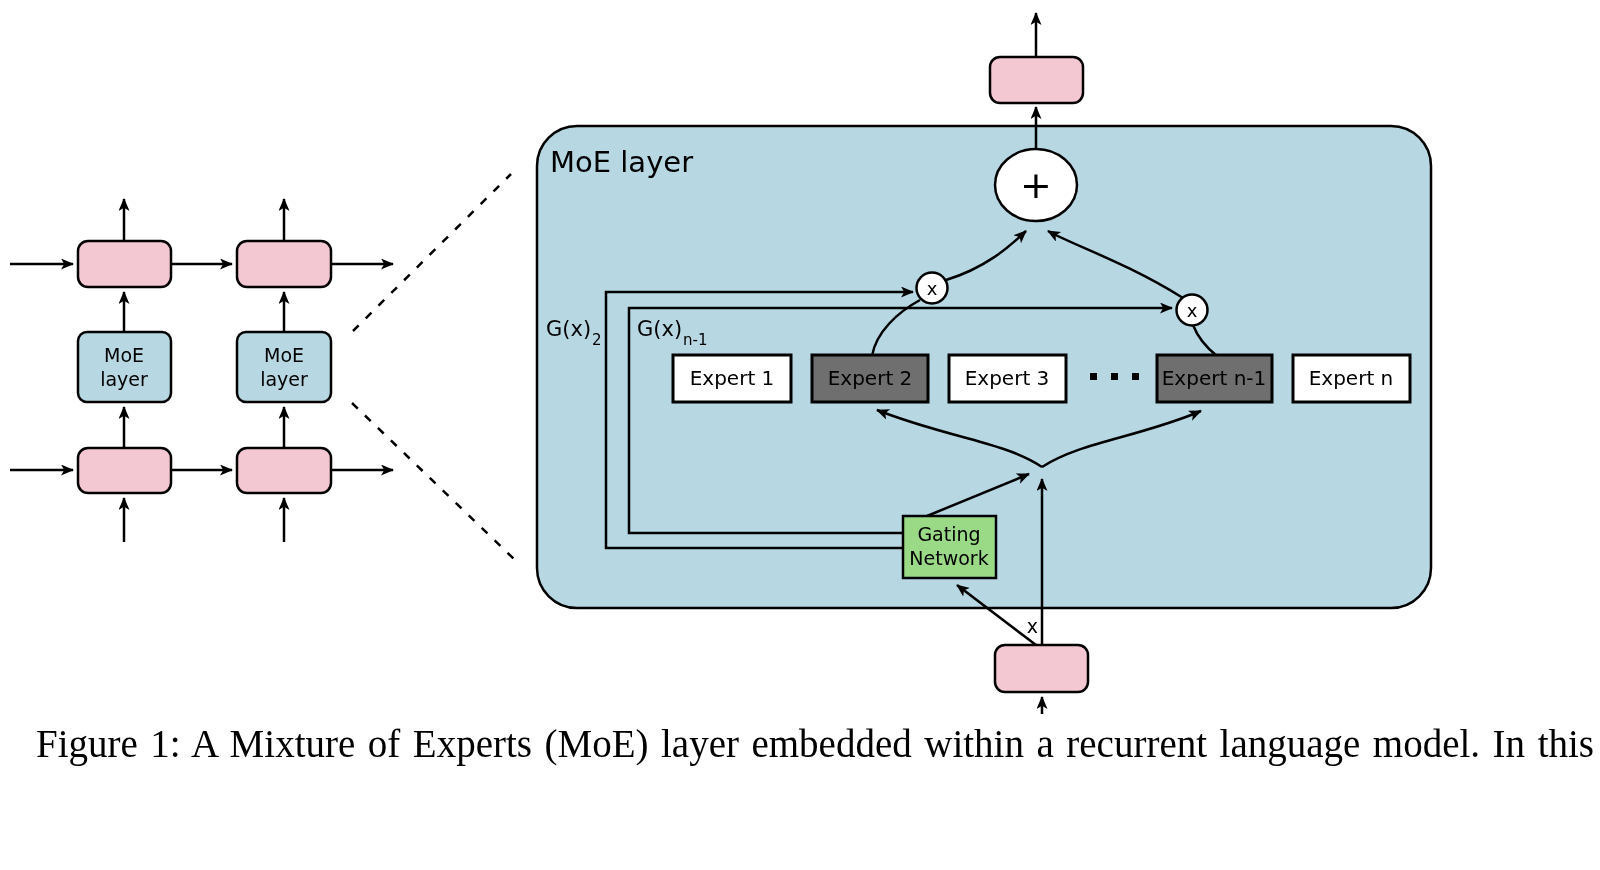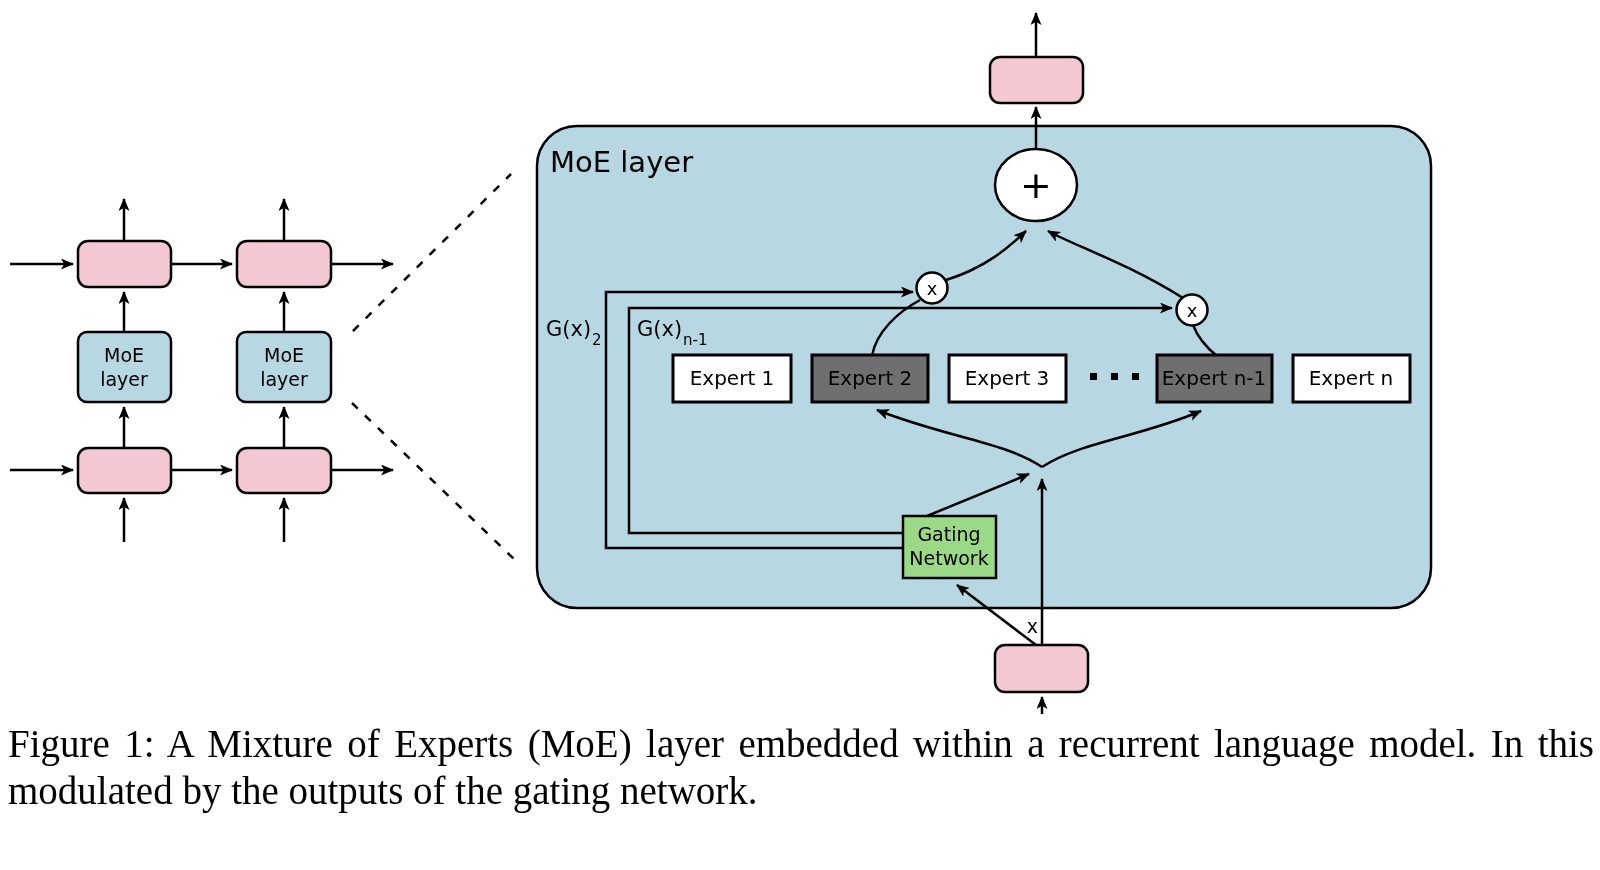--- a/index.html
+++ b/index.html
@@ -2,21 +2,21 @@
 <html><head>
 <meta charset="utf-8">
 <style>
   html,body{margin:0;padding:0;background:#ffffff;}
   .stage{position:relative;width:1600px;height:870px;background:#ffffff;overflow:hidden;
          font-family:"DejaVu Sans",sans-serif;}
   .diagram{position:absolute;left:0;top:0;}
   svg text{fill:#000;}
   .caption{position:absolute;left:8px;top:720px;width:1586px;
            font-family:"Liberation Serif",serif;font-size:39px;line-height:47px;color:#000;}
-  .caption .just{text-align:justify;text-align-last:justify;}
+  .caption .just{text-align:justify;text-align-last:justify;margin-left:28px;}
   .caption .last{text-align:left;}
 </style>
 </head>
 <body>
 
 <div class="stage">
 
 <svg class="diagram" width="1600" height="715" viewBox="0 0 1600 715">
   <defs>
     <marker id="arr" markerUnits="userSpaceOnUse" markerWidth="18" markerHeight="14" refX="12" refY="5.5" orient="auto">
@@ -143,16 +143,15 @@
 
   <rect x="990" y="57" width="93" height="46" rx="10" stroke="#000" stroke-width="2.5" fill="#f4c8d2"></rect>
   <line x1="1036" y1="56" x2="1036" y2="13" stroke="#000" stroke-width="2.5" marker-end="url(#arr)"></line>
 
   <rect x="995" y="645" width="93" height="47" rx="10" stroke="#000" stroke-width="2.5" fill="#f4c8d2"></rect>
   <line x1="1042" y1="714" x2="1042" y2="697" stroke="#000" stroke-width="2.5" marker-end="url(#arr)"></line>
 </svg>
 
 <div class="caption">
   <div class="just">Figure 1: A Mixture of Experts (MoE) layer embedded within a recurrent language model. In this</div>
-  <div class="last">modulated by the outputs of the gating network.</div>
 </div>
 
 </div>
 
 </body></html>

